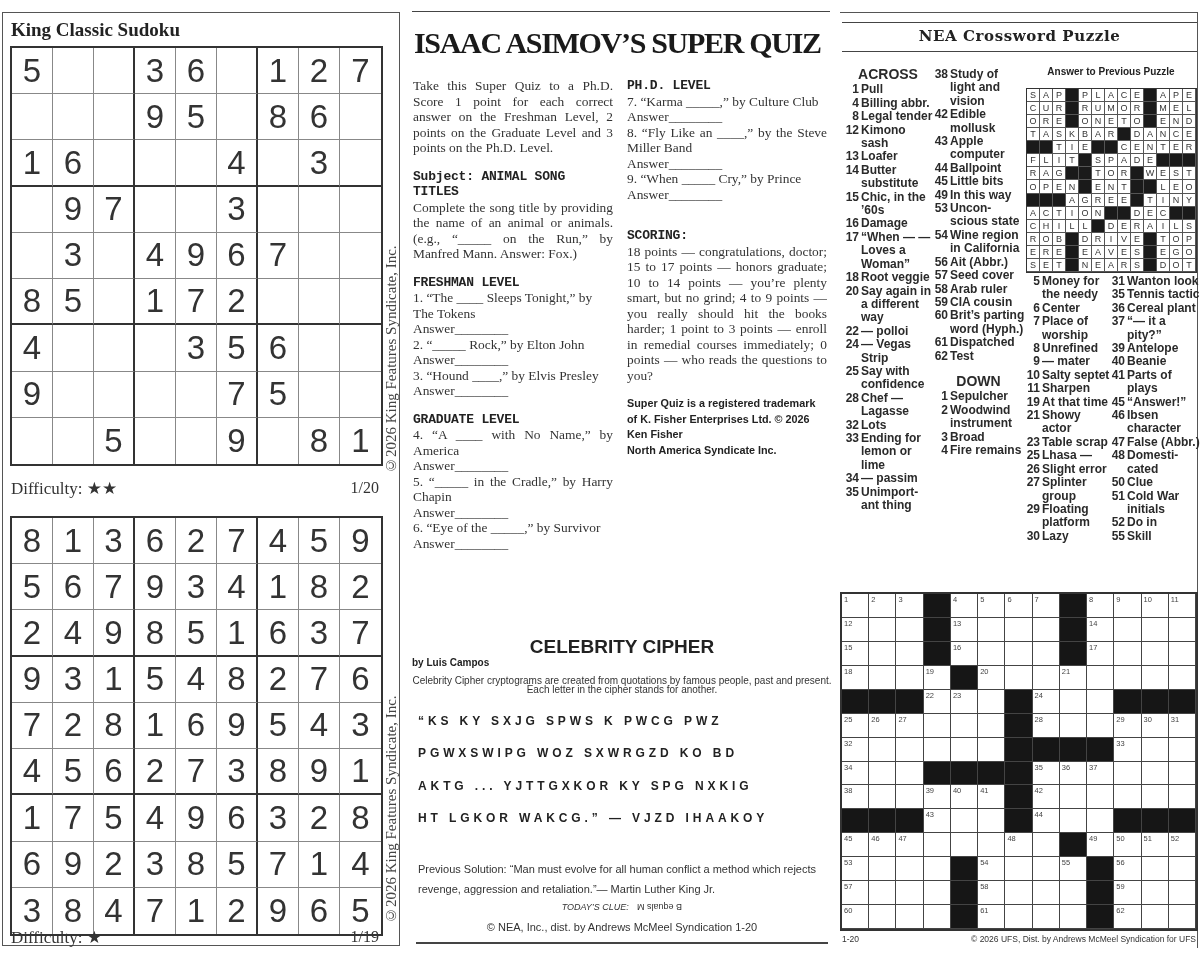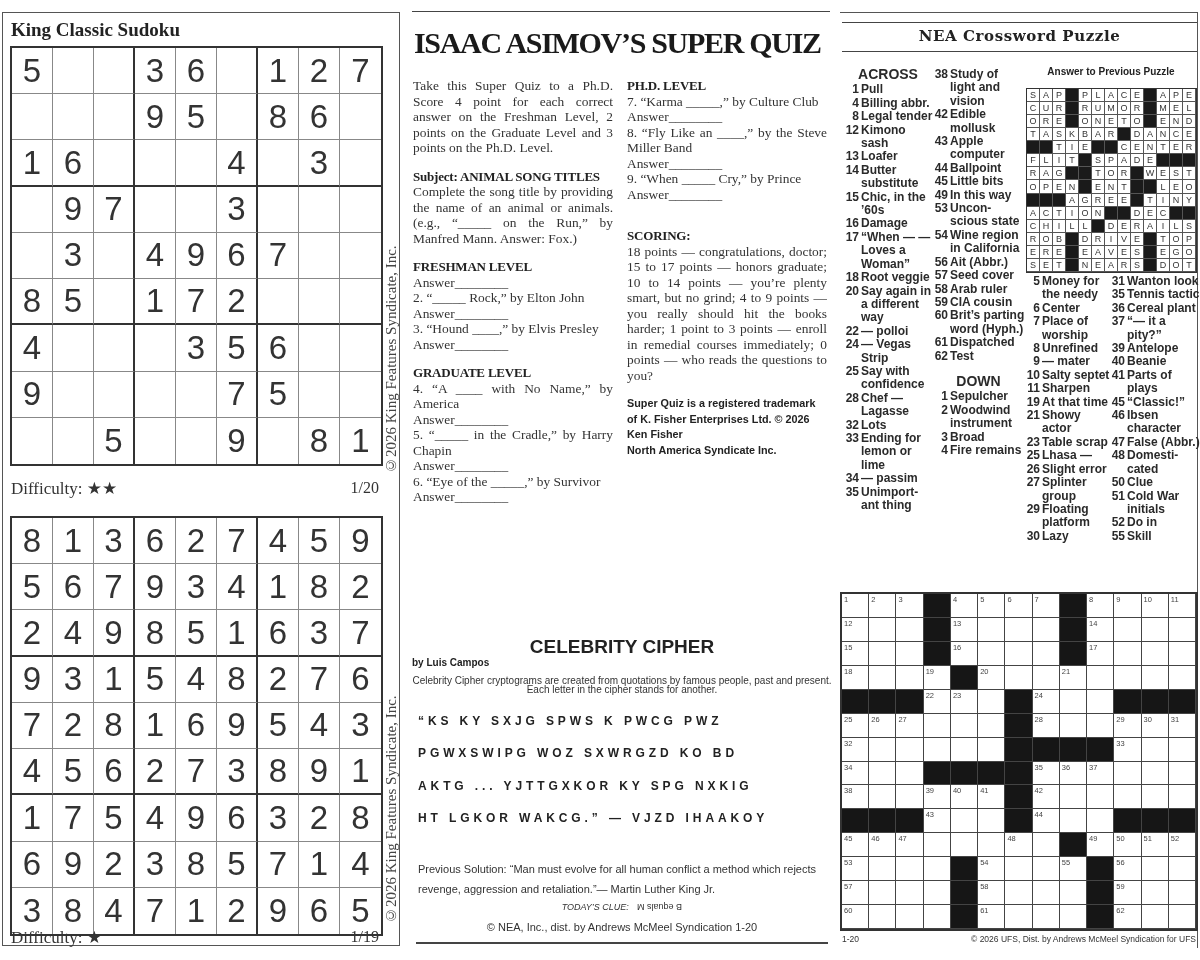--- a/index.html
+++ b/index.html
@@ -22,21 +22,21 @@
   #diff-1 { top: 465px; } #date-1 { top: 466px; }
   #diff-2 { top: 914px; } #date-2 { top: 915px; }
   .vcredit { position: absolute; right: -4px; width: 20px; font-family: "Liberation Serif", serif; font-size: 15px; color: #444; writing-mode: vertical-rl; transform: rotate(180deg); white-space: nowrap; }
   #credit-1 { top: 180px; height: 280px; }
   #credit-2 { top: 650px; height: 260px; }
   .quiz-rule { position: absolute; left: 412px; top: 11px; width: 418px; border-top: 1px solid #444; }
   .quiz-title { position: absolute; left: 414px; top: 26px; font-family: "Liberation Serif", serif; font-weight: bold; font-size: 30px; letter-spacing: -1.3px; color: #1a1a1a; white-space: nowrap; }
   .qcol { position: absolute; top: 78px; width: 200px; font-family: "Liberation Serif", serif; font-size: 13.4px; line-height: 15.5px; color: #333; text-align: justify; }
   #quiz-left { left: 413px; }
   #quiz-right { left: 627px; }
-  .qcol .h { font-family: Liberation Serif, serif; font-weight: bold; font-size: 13px; color: #222; text-align: left; letter-spacing: -0.2px; }
+  .qcol .h { font-family: Liberation Mono, monospace; font-weight: bold; font-size: 13px; color: #222; text-align: left; letter-spacing: -0.2px; }
   .qcol p { margin-bottom: 0; }
   .qcol .gap { height: 13px; }
   .qcol .l { text-align: left; }
   .qcol .trade { font-family: "Liberation Sans", sans-serif; font-weight: bold; font-size: 10.8px; line-height: 15.5px; color: #222; text-align: left; }
 
   
   .cipher-title { position: absolute; left: 412px; width: 420px; text-align: center; top: 636px; font-family: "Liberation Sans", sans-serif; font-weight: bold; font-size: 19px; color: #222; }
   .cipher-by { position: absolute; left: 412px; width: 420px; top: 657px; font-family: "Liberation Sans", sans-serif; font-weight: bold; font-size: 10px; color: #222; }
   .cipher-desc { position: absolute; left: 412px; width: 420px; text-align: center; top: 676px; font-size: 10px; line-height: 9px; color: #333; }
   .cipher-line { position: absolute; left: 418px; font-family: Liberation Sans, sans-serif; font-weight: bold; font-size: 12px; letter-spacing: 3.9px; color: #222; white-space: pre; }
@@ -252,26 +252,27 @@
     </div>
   <div class="difficulty" id="diff-2">Difficulty: ★</div>
   <div class="sud-date" id="date-2">1/19</div>
   <div class="vcredit" id="credit-2">©2026 King Features Syndicate, Inc.</div>
 </div>
 
 <div class="quiz-rule"></div>
 <div class="quiz-title">ISAAC ASIMOV’S SUPER QUIZ</div>
 
 <div class="qcol" id="quiz-left">
-  <p>Take this Super Quiz to a Ph.D. Score 4 point for each correct answer on the Freshman Level, 2 points on the Graduate Level and 3 points on the Ph.D. Level.</p>
+  <p>Take this Super Quiz to a Ph.D. Score 1 point for each correct answer on the Freshman Level, 2 points on the Graduate Level and 3 points on the Ph.D. Level.</p>
   <div class="gap"></div>
   <p class="h">Subject: ANIMAL SONG TITLES</p>
   <p>Complete the song title by providing the name of an animal or animals. (e.g., “_____ on the Run,” by Manfred Mann. Answer: Fox.)</p>
   <div class="gap"></div>
   <p class="h">FRESHMAN LEVEL</p>
+  <p class="l">1. “The ____ Sleeps Tonight,” by The Tokens</p>
   <p class="l">Answer________</p>
   <p class="l">2. “_____ Rock,” by Elton John</p>
   <p class="l">Answer________</p>
   <p class="l">3. “Hound ____,” by Elvis Presley</p>
   <p class="l">Answer________</p>
   <div class="gap"></div>
   <p class="h">GRADUATE LEVEL</p>
   <p>4. “A ____ with No Name,” by America</p>
   <p class="l">Answer________</p>
   <p>5. “_____ in the Cradle,” by Harry Chapin</p>
@@ -575,21 +576,21 @@
       <div class="clue">
         <span class="n">40</span>
         <span class="t">Beanie</span>
       </div>
       <div class="clue">
         <span class="n">41</span>
         <span class="t">Parts of plays</span>
       </div>
       <div class="clue">
         <span class="n">45</span>
-        <span class="t">“Classic!”</span>
+        <span class="t">“Answer!”</span>
       </div>
       <div class="clue">
         <span class="n">46</span>
         <span class="t">Ibsen character</span>
       </div>
       <div class="clue">
         <span class="n">47</span>
         <span class="t">False (Abbr.)</span>
       </div>
       <div class="clue">

